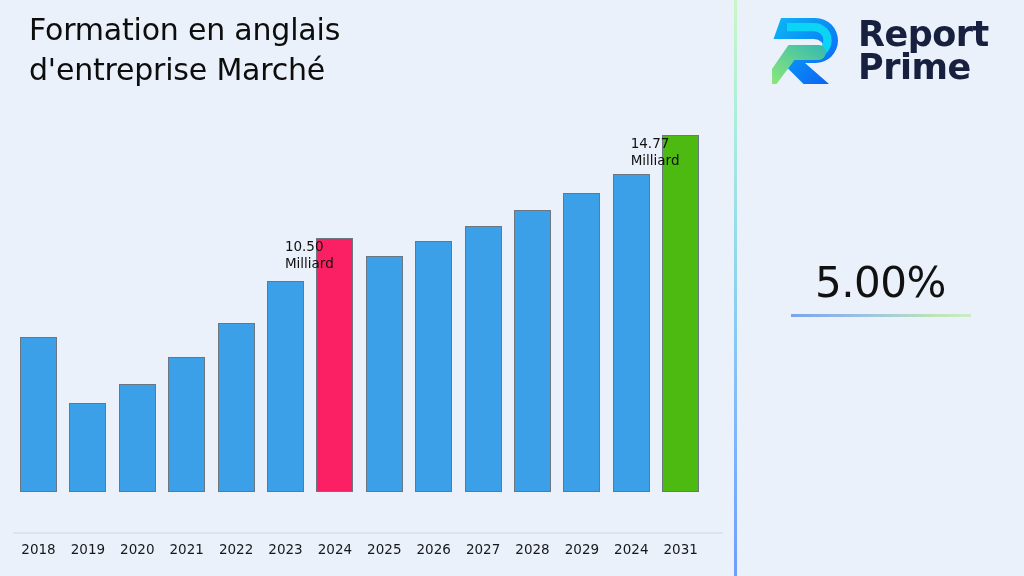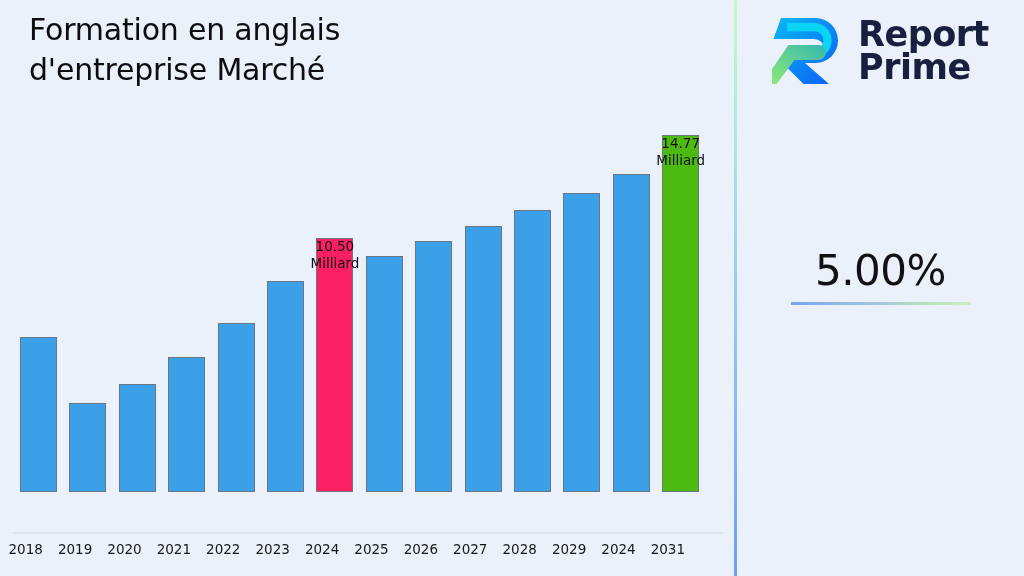--- a/index.html
+++ b/index.html
@@ -75,31 +75,32 @@
     bottom: 42px;           
     box-sizing: border-box;
     border: 1.5px solid #6b7683;
     background: #3ba0e8;
   }
   .bar.highlight-pink { background: #fb1f63; }
   .bar.highlight-green { background: #4cba10; }
 
   .bar-label {
     position: absolute;
-    text-align: center;
+    text-align: left;
     font-size: 13.5px;
     line-height: 17px;
     color: #111111;
     white-space: pre-line;
     pointer-events: none;
   }
 
   .tick-label {
     position: absolute;
     top: 541px;
+    text-align: center;
     font-size: 13.5px;
     color: #17181a;
   }
 
   
   #divider {
     position: absolute;
     left: 734px;
     top: 0;
     width: 3px;
@@ -131,21 +132,21 @@
     line-height: 0.95;
     font-weight: bold;
     color: #17203f;
     letter-spacing: -0.5px;
     white-space: pre-line;
   }
 
   #cagr-block {
     position: absolute;
     left: 0;
-    top: 248px;
+    top: 260px;
     width: 287px;
     text-align: center;
   }
   #cagr-value {
     font-size: 42px;
     color: #111111;
     font-weight: 400;
     line-height: 1.1;
     letter-spacing: -0.5px;
   }

